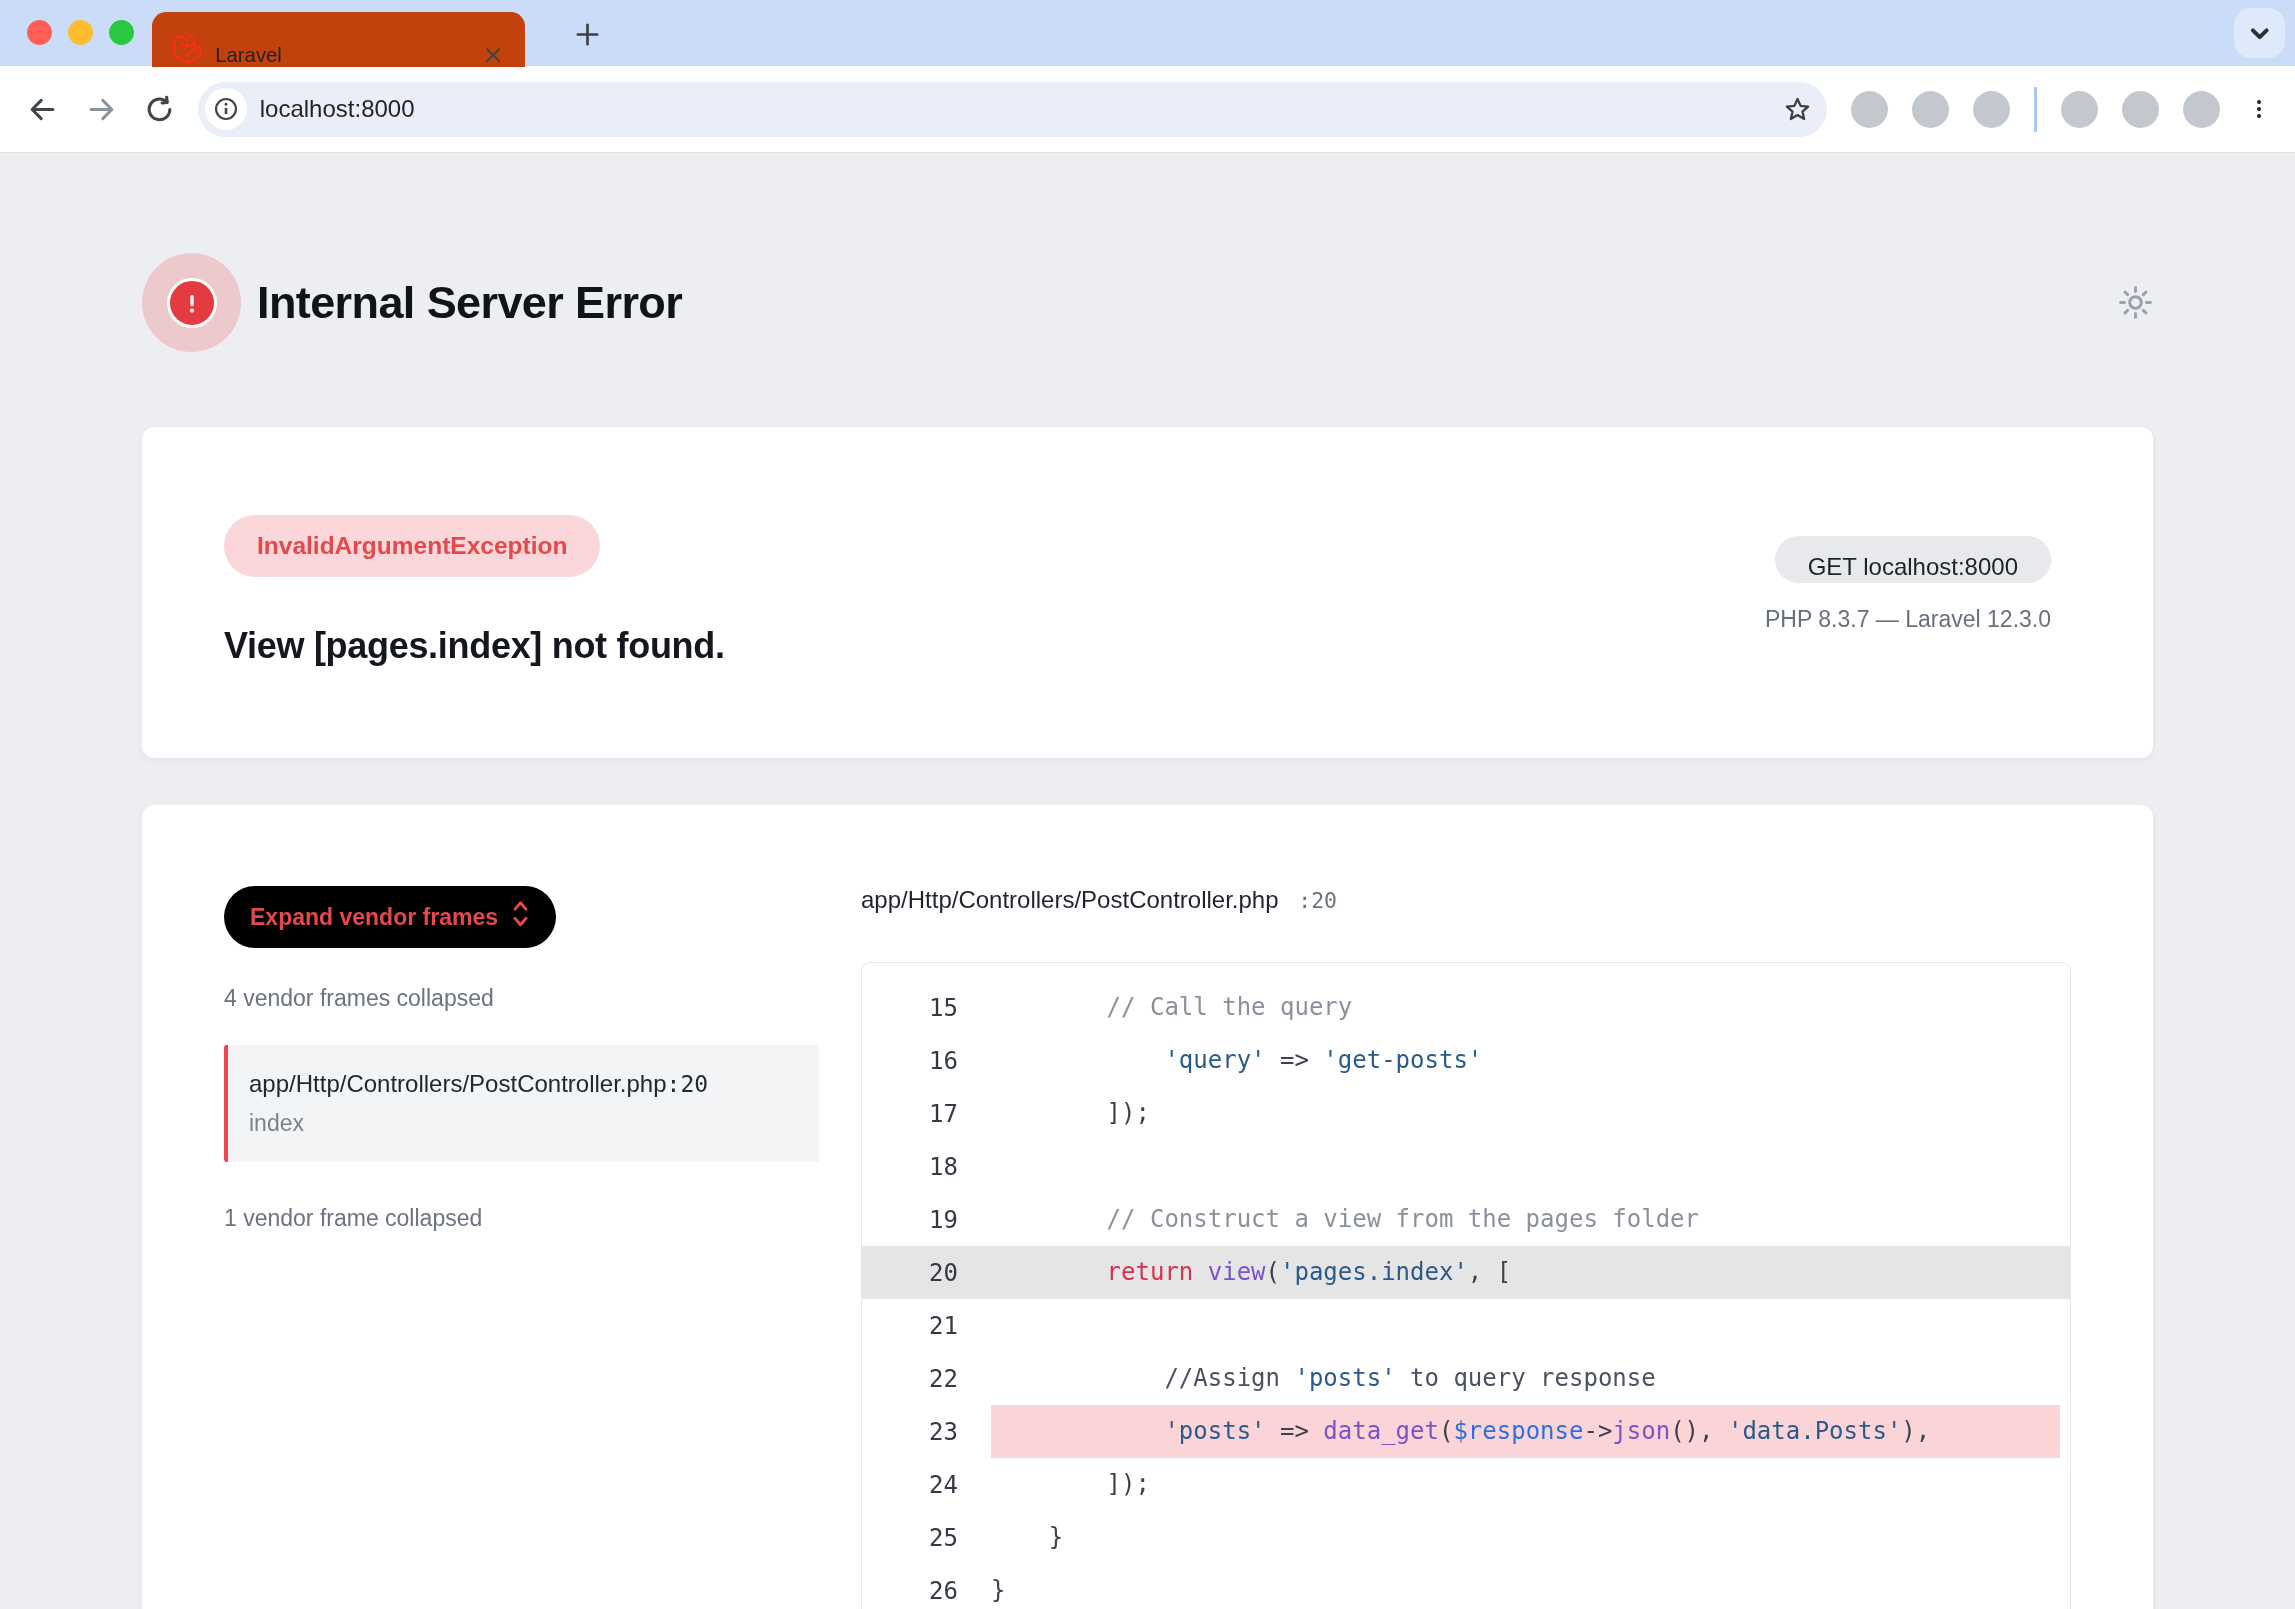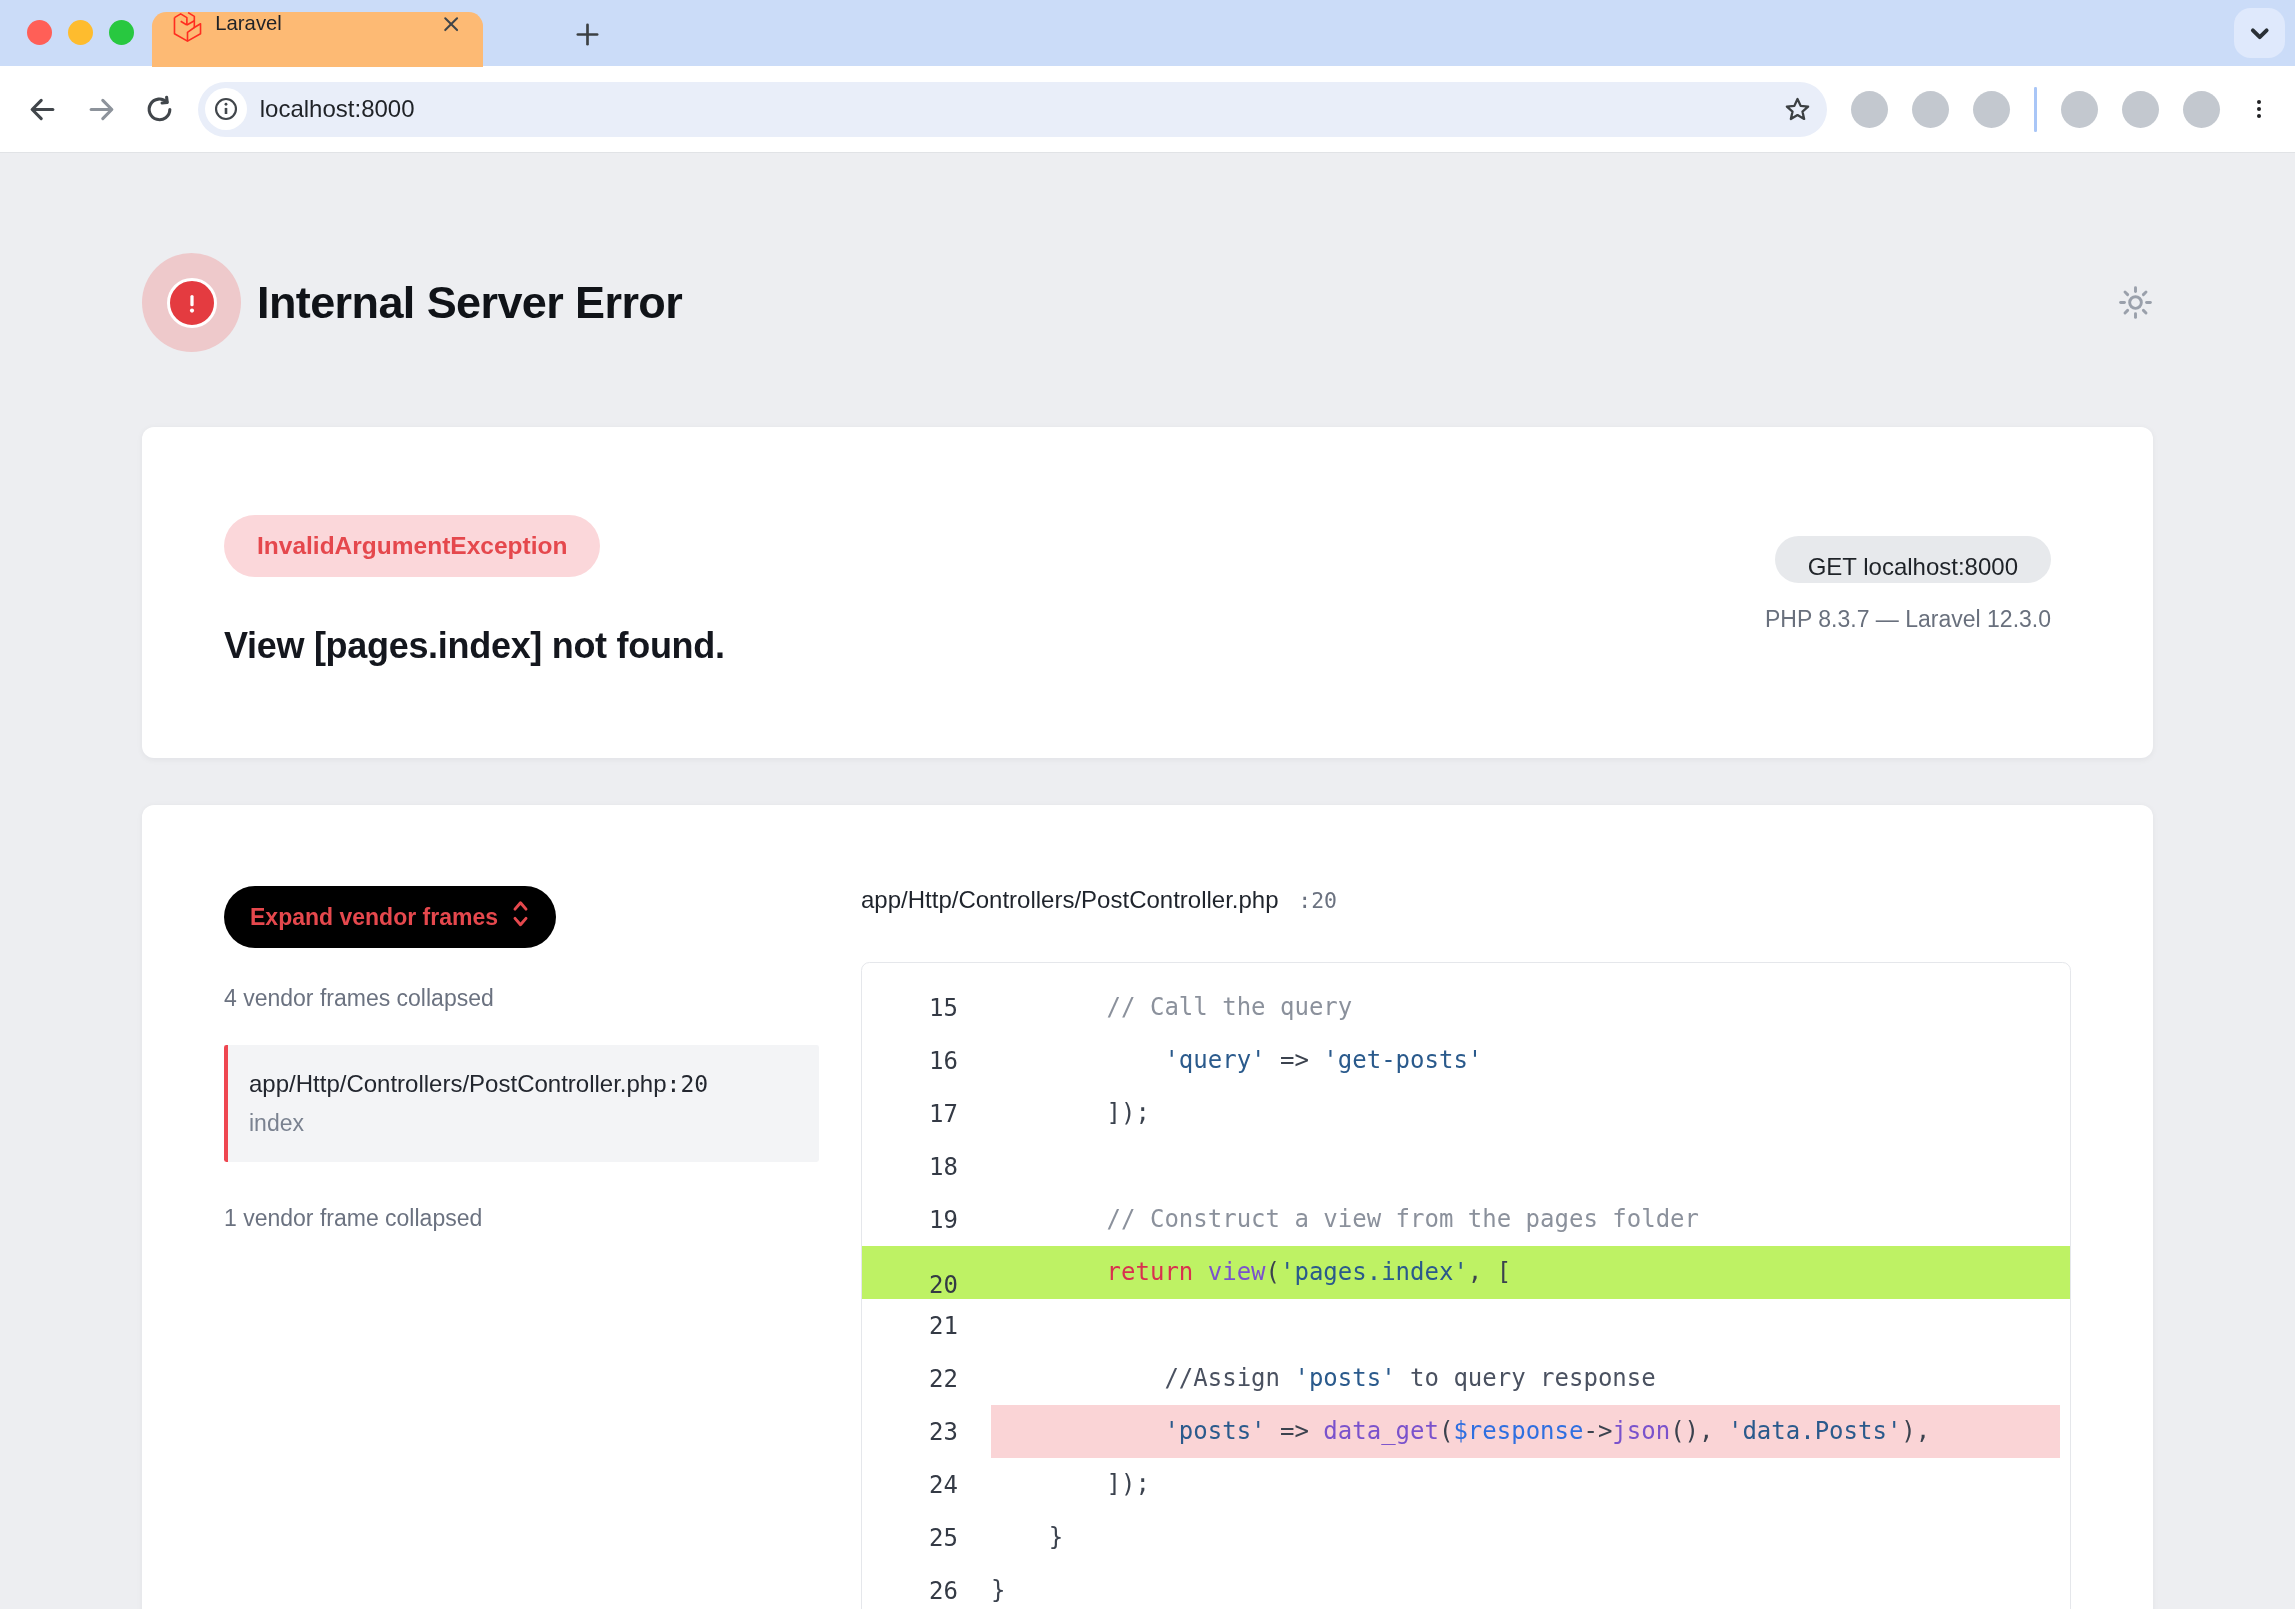--- a/index.html
+++ b/index.html
@@ -4,22 +4,22 @@
 <style>
   * { margin:0; padding:0; box-sizing:border-box; }
   html,body { width:2295px; height:1610px; overflow:hidden; }
   body { font-family:"Liberation Sans", sans-serif; background:#edeef1; }
 
   
   .tabstrip { position:relative; height:66px; background:#cbdcf8; }
   .traffic { position:absolute; left:27px; top:20.3px; display:flex; gap:16px; }
   .traffic .dot { width:25px; height:25px; border-radius:50%; }
   .dot.red { background:#ff5f57; } .dot.yellow { background:#febc2e; } .dot.green { background:#28c840; }
-  .tab { position:absolute; left:152px; top:12px; width:331px; height:55px;
-         background:#fdba74; border-radius:14.3px 14.3px 0 0; display:flex; align-items:flex-start; padding:0 20.3px; }
+  .tab { position:absolute; left:152px; top:12px; width:373px; height:55px;
+         background:#c2410c; border-radius:14.3px 14.3px 0 0; display:flex; align-items:flex-end; padding:0 20.3px; }
   .tab-label { font-size:20.3px; color:#1f2227; margin-left:12px; }
   .tab-close { margin-left:auto; width:24px; height:24px; display:flex; align-items:center; justify-content:center; }
   .newtab { position:absolute; left:568px; top:15.5px; width:38px; height:38px; display:flex; align-items:center; justify-content:center; }
   .tabsearch { position:absolute; right:9.6px; top:8.4px; width:51px; height:50px; border-radius:16.7px; background:#dfe9fc;
                display:flex; align-items:center; justify-content:center; }
 
   .toolbar { height:87px; background:#ffffff; border-bottom:1.2px solid #e1e3e6; display:flex; align-items:center; padding:0 21.5px; }
   .nav-btn { width:42px; height:42px; display:flex; align-items:center; justify-content:center; margin-right:16.7px; }
   .addressbar { flex:1; height:55px; background:#e9eef9; border-radius:27.5px; display:flex; align-items:center; padding:0 15.5px 0 7.2px; margin-right:24px; }
   .info-chip { width:42px; height:42px; border-radius:50%; background:#ffffff; display:flex; align-items:center; justify-content:center; }
@@ -58,21 +58,21 @@
   .frame-plain { margin-top:32px; padding:0 26px; }
   .frame-file { font-size:24px; color:#23272f; }
   .frame-file .mono { font-family:"DejaVu Sans Mono", monospace; font-size:23px; }
   .frame-method { margin-top:12px; font-size:23px; color:#7a8290; }
 
   .code-col { flex:1; margin-left:42px; }
   .code-header { font-size:24px; color:#1f242c; }
   .code-header .lineref { font-family:"DejaVu Sans Mono", monospace; font-size:21.5px; color:#6b7280; }
   .codebox { margin-top:48px; border:1.2px solid #e5e7eb; border-radius:8.4px; padding-top:18px; height:693px; overflow:hidden; }
   .code-line { display:flex; height:53px; align-items:center; font-family:"DejaVu Sans Mono", monospace; font-size:24px; }
-  .code-line.hl-full { background:#bef264;align-items:flex-end; }
+  .code-line.hl-full { background:#e5e5e5; }
   .ln { flex:0 0 96px; text-align:right; color:#343a45; }
   .lgap { flex:0 0 33px; }
   .code-text { flex:1; white-space:pre; height:53px; line-height:53px; }
   .code-text.hl-partial { background:#fad4d6; margin-right:10px; }
   .tk-kw { color:#d9304f; } .tk-fn { color:#7a52cc; } .tk-var { color:#2f6fe0; }
   .tk-str { color:#2a5a8c; } .tk-cmt { color:#8b919c; } .tk-cmt2 { color:#4a5160; } .tk-pun { color:#3b424e; }
 </style>
 </head>
 <body>
 

